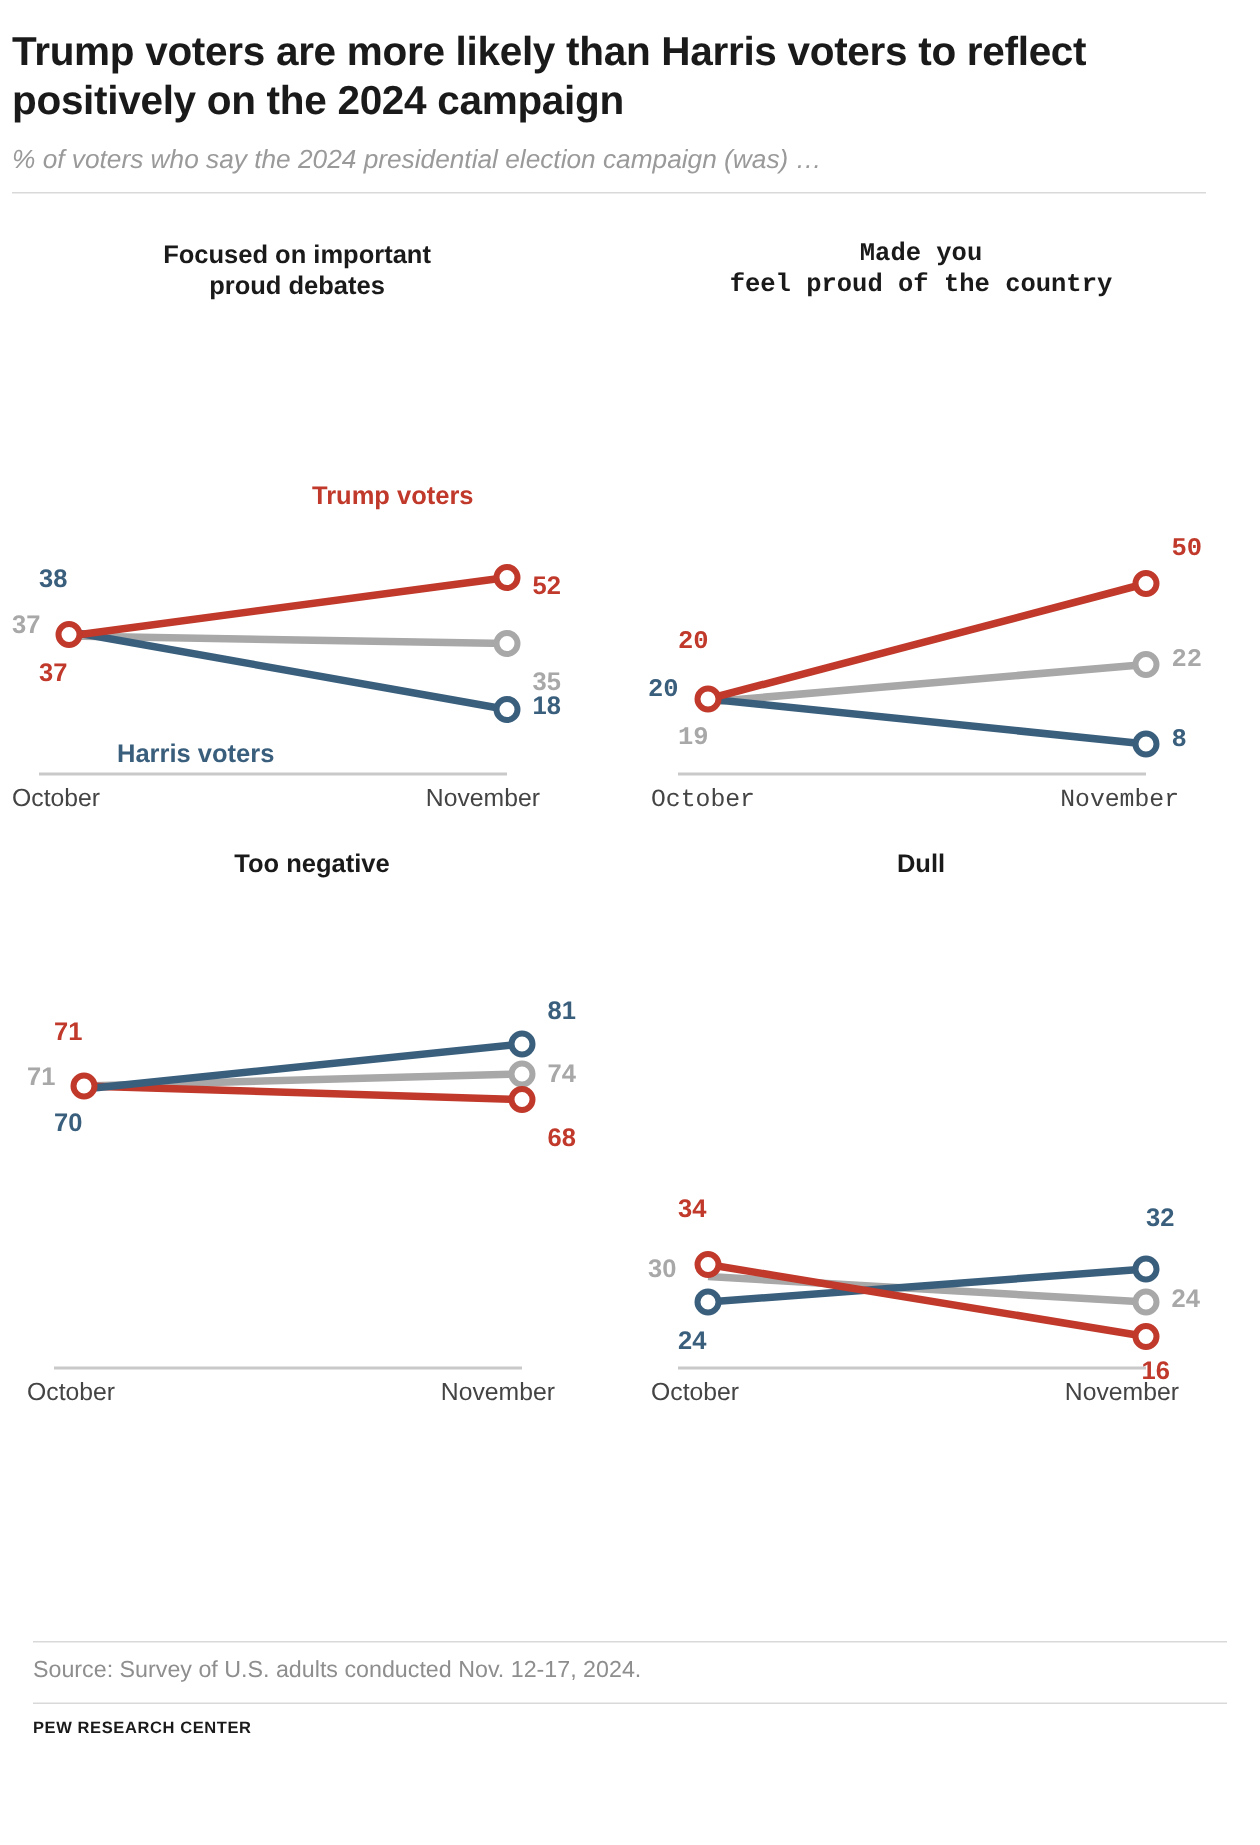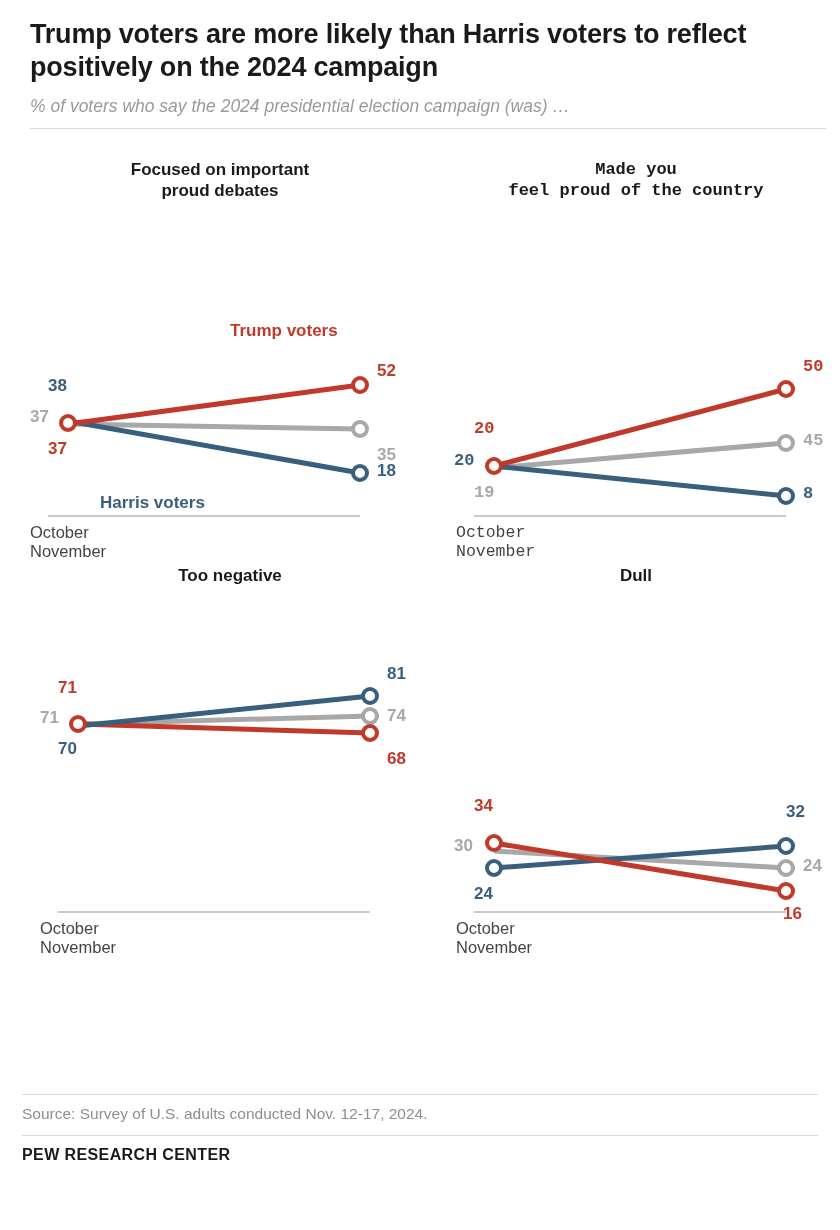--- a/index.html
+++ b/index.html
@@ -4,21 +4,21 @@
 <style>
   html,body{margin:0;padding:0;}
   body{
     width:840px;height:1230px;
     background:#ffffff;
     font-family:"Liberation Sans", sans-serif;
     color:#1a1a1a;
     position:relative;
     overflow:hidden;
   }
-  .wrap{padding:18px 22px 0 30px;box-sizing:border-box;width:772px;}
+  .wrap{padding:18px 22px 0 8px;box-sizing:border-box;width:772px;}
 
   .title{
     font-size:27px;
     font-weight:bold;
     line-height:1.24;
     letter-spacing:-0.2px;
     color:#1a1a1a;
     margin:0 0 10px 0;
   }
   .subtitle{
@@ -49,21 +49,21 @@
   .plot{position:relative;}
   .axis{
     position:absolute;
     height:2px;background:#c9c9c9;
     left:0;right:0;
   }
   .xlabels{
     position:absolute;
     left:0;right:0;
     display:flex;justify-content:space-between;
-    font-size:16.5px;color:#444;flex-direction:column;
+    font-size:16.5px;color:#444;
   }
   svg{display:block;overflow:visible;}
   .vlabel{
     position:absolute;
     font-size:17px;
     font-weight:bold;
     white-space:nowrap;
   }
   .series-label{
     position:absolute;
@@ -81,21 +81,21 @@
   }
   .note{
     font-size:15.5px;color:#8e8e8e;line-height:1.45;margin:0;
   }
   .note b{color:#6d6d6d;}
   .source{
     font-size:15.5px;color:#8e8e8e;margin:6px 0 0 0;
   }
   .footrule{height:1px;background:#d9d9d9;margin:12px 0 10px 0;}
   .brand{
-    font-size:16px;font-weight:bold;letter-spacing:0.4px;color:#1a1a1a;
+    font-size:11px;font-weight:bold;letter-spacing:0.4px;color:#1a1a1a;
   }
 </style>
 </head>
 <body>
 
 <div class="wrap">
 
   <h1 class="title">Trump voters are more likely than Harris voters to reflect positively on the 2024 campaign</h1>
   <p class="subtitle">% of voters who say the 2024 presidential election campaign (was) …</p>
   <div class="rule"></div>
@@ -124,21 +124,21 @@
           <circle cx="330" cy="252" r="7" fill="#fff" stroke="#3a5f7d" stroke-width="4"></circle>
         </svg>
 
         <div class="series-label c-trump" style="left:200px;top:100px;">Trump voters</div>
         <div class="series-label c-harris" style="left:70px;top:272px;">Harris voters</div>
 
         <div class="vlabel c-harris" style="left:18px;top:155px;">38</div>
         <div class="vlabel c-total" style="left:0px;top:186px;">37</div>
         <div class="vlabel c-trump" style="left:18px;top:218px;">37</div>
 
-        <div class="vlabel c-trump" style="left:347px;top:140px;">52</div>
+        <div class="vlabel c-trump" style="left:347px;top:160px;">52</div>
         <div class="vlabel c-total" style="left:347px;top:196px;margin-top:28px;">35</div>
         <div class="vlabel c-harris" style="left:347px;top:240px;">18</div>
 
         <div class="axis" style="top:294px;left:18px;right:50px;"></div>
         <div class="xlabels" style="top:302px;left:0px;right:28px;">
           <span>October</span>
           <span>November</span>
         </div>
       </div>
     </div>
@@ -162,21 +162,21 @@
           <circle cx="340" cy="168" r="7" fill="#fff" stroke="#c0392b" stroke-width="4"></circle>
           <circle cx="340" cy="222" r="7" fill="#fff" stroke="#a8a8a8" stroke-width="4"></circle>
           <circle cx="340" cy="275" r="7" fill="#fff" stroke="#3a5f7d" stroke-width="4"></circle>
         </svg>
 
         <div class="vlabel c-trump" style="left:28px;top:198px;">20</div>
         <div class="vlabel c-harris" style="left:8px;top:230px;">20</div>
         <div class="vlabel c-total" style="left:28px;top:262px;">19</div>
 
         <div class="vlabel c-trump" style="left:357px;top:136px;">50</div>
-        <div class="vlabel c-total" style="left:357px;top:210px;">45</div>
+        <div class="vlabel c-total" style="left:357px;top:210px;">22</div>
         <div class="vlabel c-harris" style="left:357px;top:263px;">8</div>
 
         <div class="axis" style="top:294px;left:28px;right:40px;"></div>
         <div class="xlabels" style="top:302px;left:10px;right:18px;">
           <span>October</span>
           <span>November</span>
         </div>
       </div>
     </div>
 

